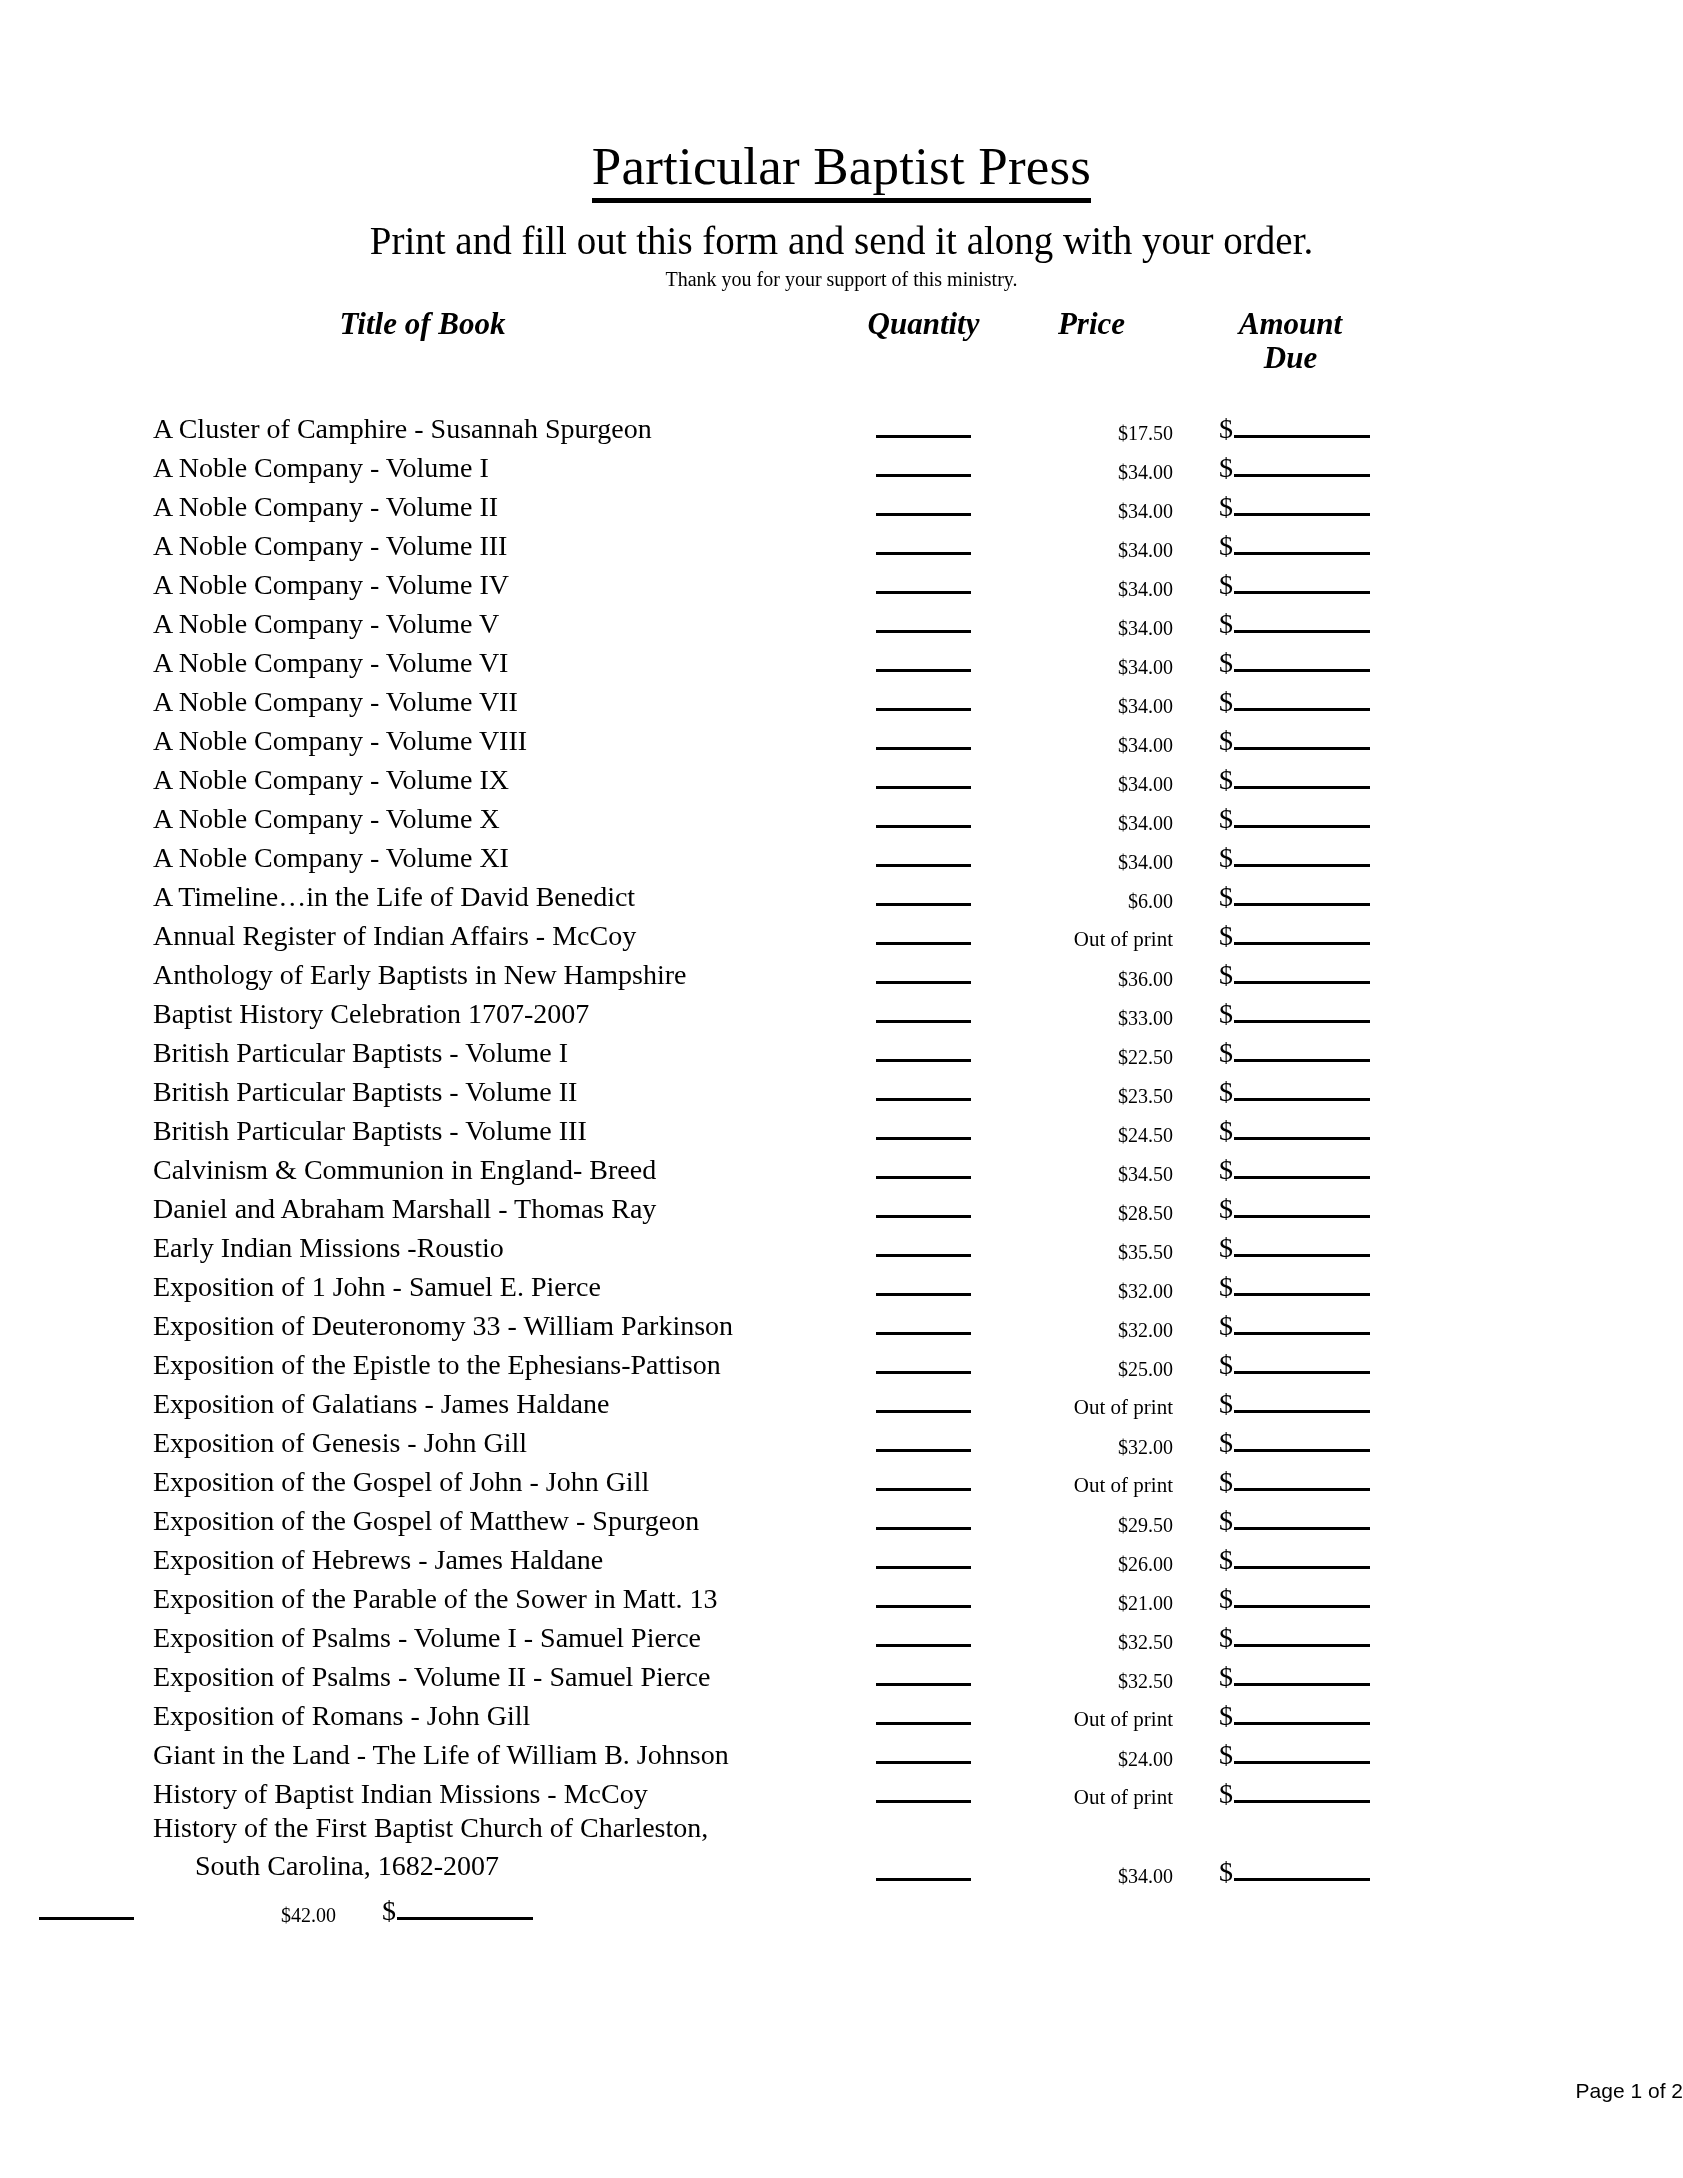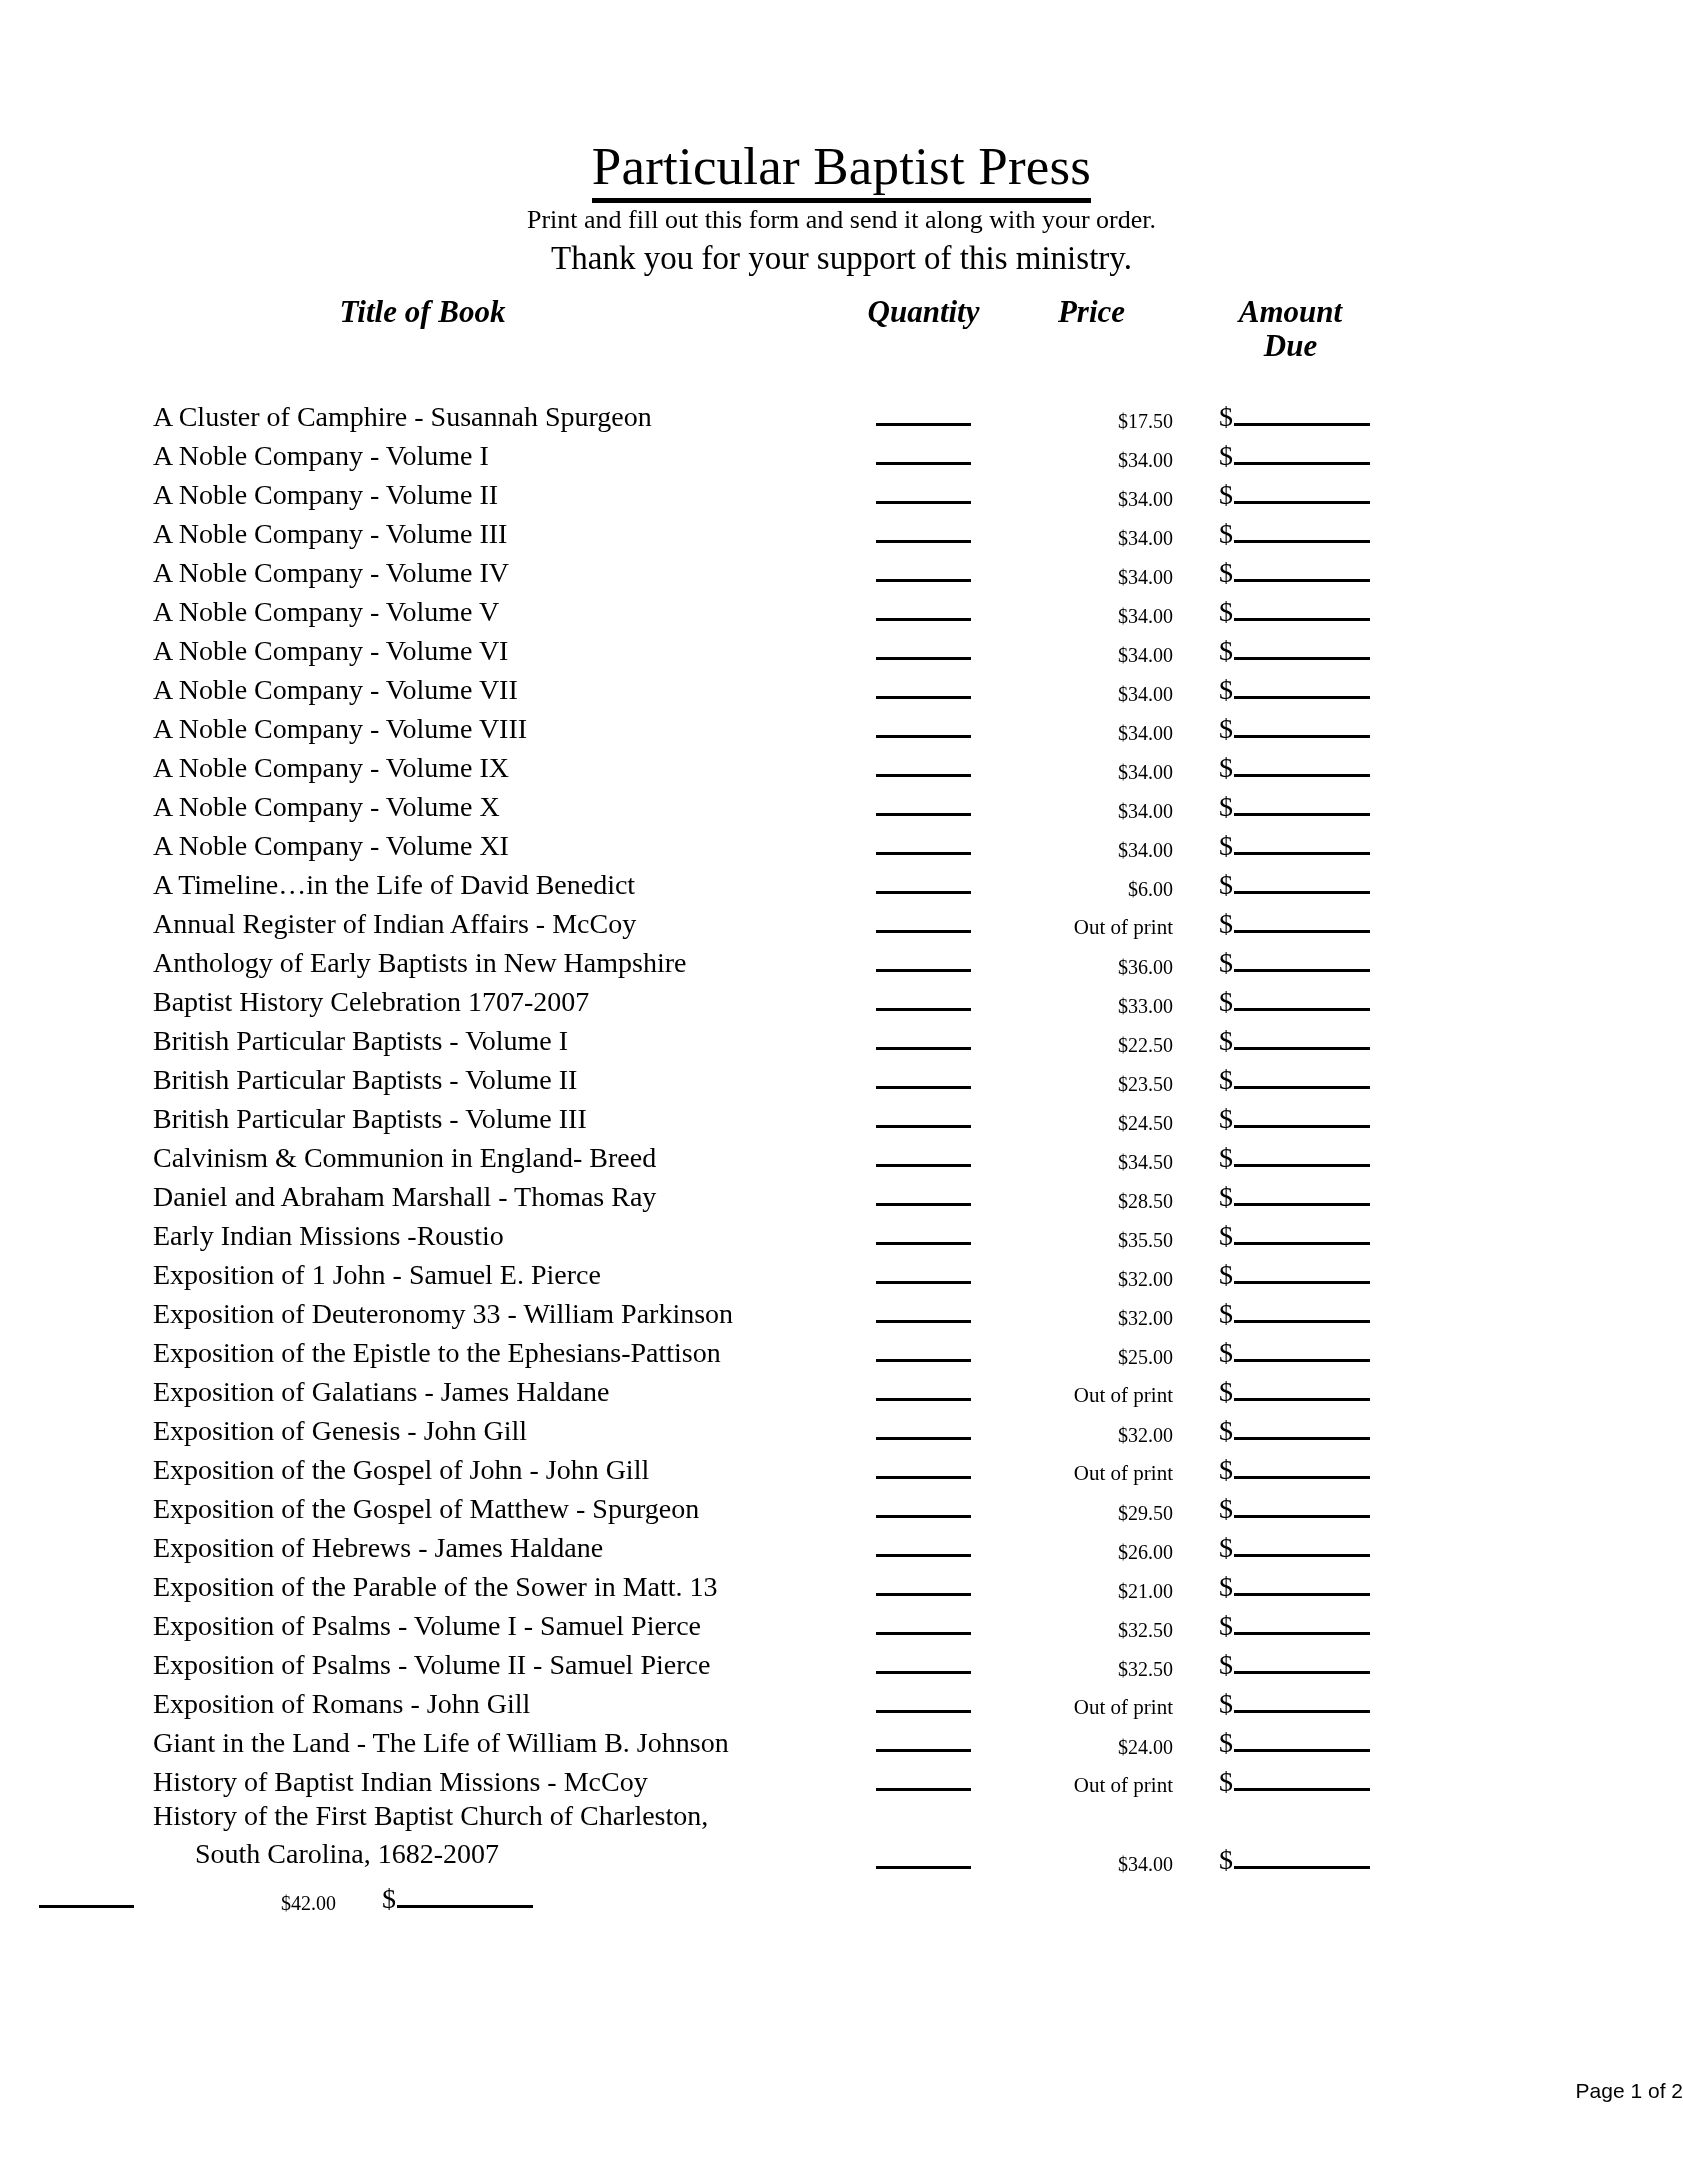--- a/index.html
+++ b/index.html
@@ -31,26 +31,26 @@
   .doc-title {
     font-size: 53px;
     font-weight: normal;
     letter-spacing: 0.2px;
     line-height: 1.05;
     display: inline-block;
     border-bottom: 5px solid #000;
     padding-bottom: 3px;
   }
   .doc-subtitle {
-    font-size: 26px;
+    font-size: 39px;
     line-height: 1.32;
-    margin-top: 0;
+    margin-top: 12px;
   }
   .doc-subtitle-2 {
-    font-size: 33px;
+    font-size: 20px;
     line-height: 1.32;
   }
 
   
   .order-table {
     margin: 0;
     padding: 0 0 0 0;
     width: 1683px;
   }
   .row {

